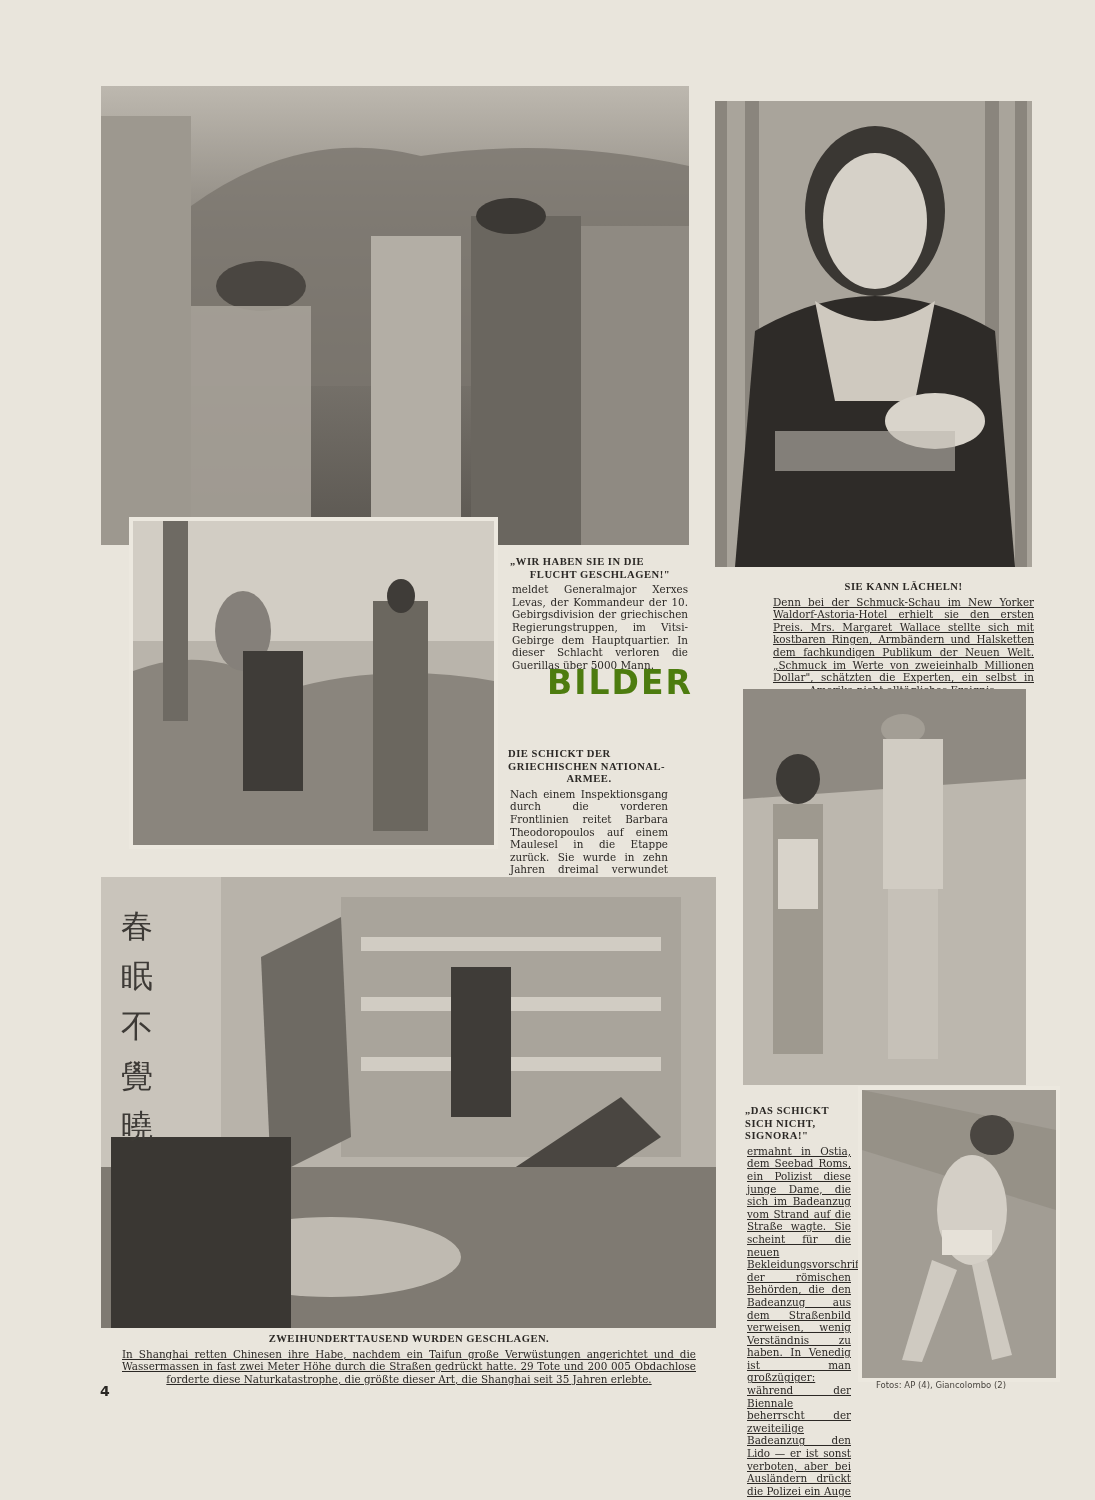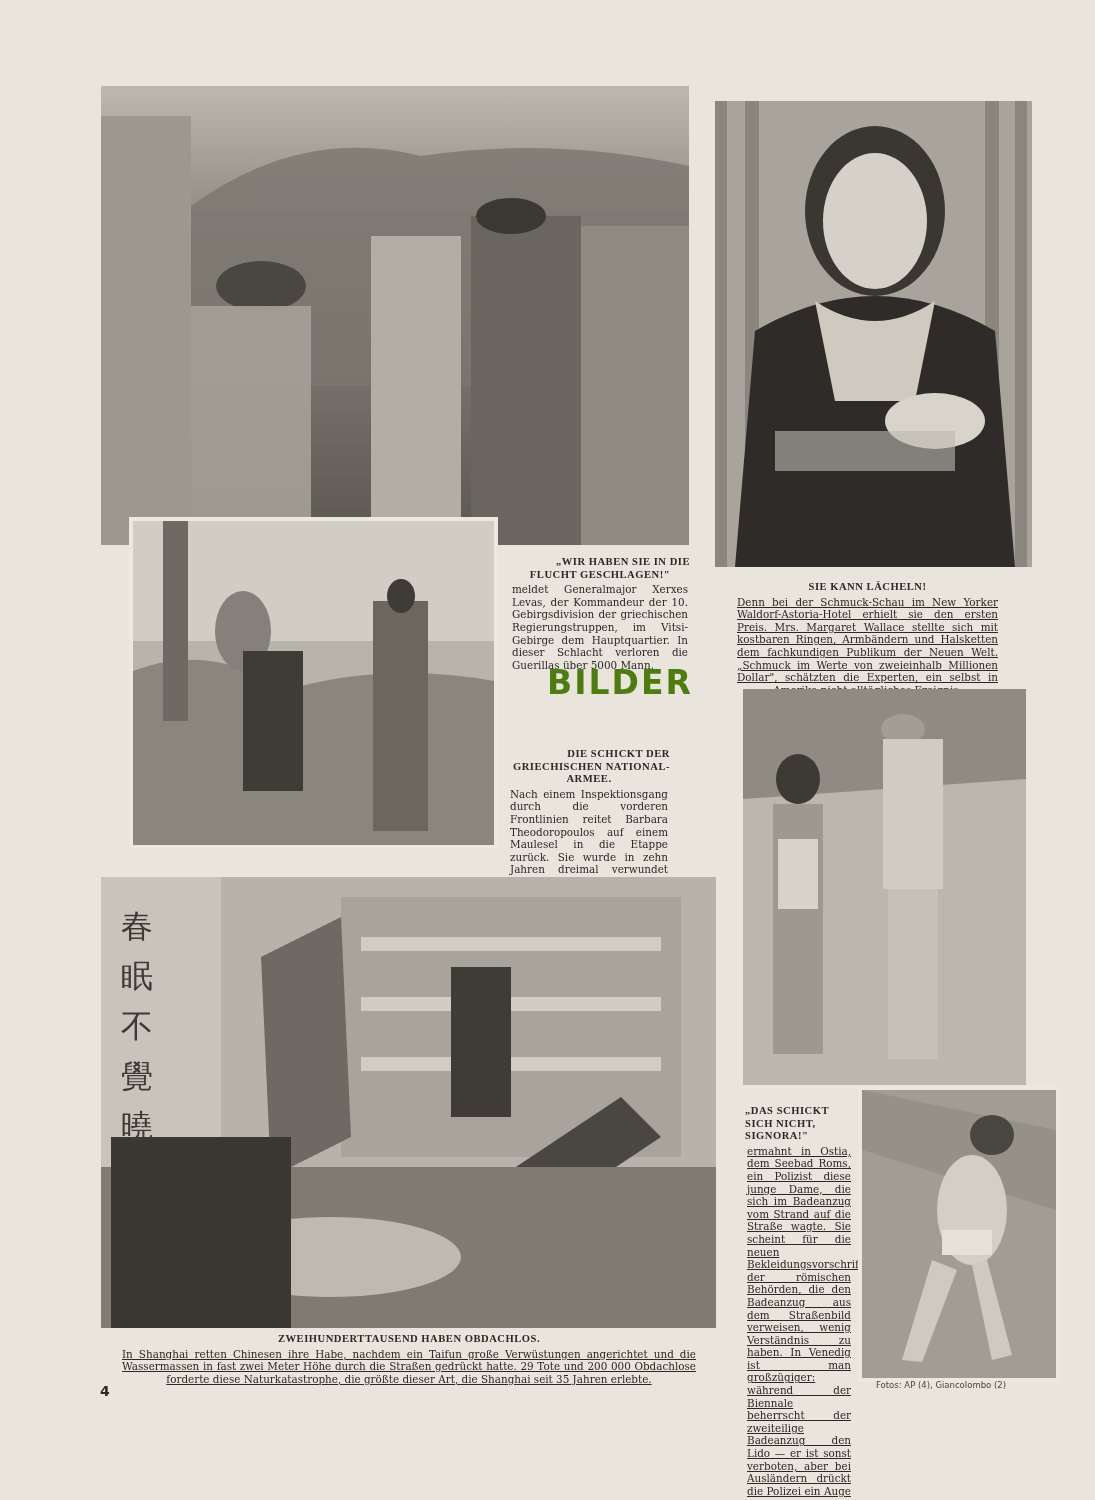--- a/index.html
+++ b/index.html
@@ -11,21 +11,21 @@
   }
   .photo { position: absolute; overflow: hidden; }
   .photo svg { display: block; width: 100%; height: 100%; }
   .bordered { box-shadow: 0 0 0 4px #ece8df; }
   .caption {
     position: absolute; font-size: 10.4px; line-height: 12.6px;
     text-align: justify; text-align-last: left; color: #2b2825;
   }
   .caption .head {
     font-family: "Liberation Serif", serif; font-weight: bold;
-    letter-spacing: 0.5px; text-align: right; text-align-last: center;
+    letter-spacing: 0.5px; text-align: left; text-align-last: center;
     display: block; font-size: 10.6px; line-height: 12.6px;
   }
   .caption .centerlast { text-align-last: center; text-decoration: underline; }
   .caption p { margin: 2px; }
   .title {
     position: absolute; left: 530px; top: 665px; width: 180px;
     font-family: "DejaVu Sans", sans-serif; font-weight: bold;
     font-size: 33px; line-height: 36px; letter-spacing: 2px; color: #4d7c0f;
     text-align: center;
   }
@@ -91,21 +91,21 @@
       </g>
     <ellipse cx="160" cy="110" rx="70" ry="85" fill="#3a3733"></ellipse>
     <ellipse cx="160" cy="120" rx="52" ry="68" fill="#d6d1c8"></ellipse>
     <path d="M40 230 Q160 160 280 230 L300 466 L20 466 Z" fill="#2e2b28"></path>
     <path d="M100 200 Q160 240 220 200 L200 300 L120 300 Z" fill="#cfc9bf"></path>
     <ellipse cx="220" cy="320" rx="50" ry="28" fill="#d9d4cb"></ellipse>
     <rect x="60" y="330" width="180" height="40" fill="#bdb8af" opacity="0.6"></rect>
   </svg>
 </div>
 
-<div class="caption" style="left:735px; top:581px; width:265px;">
+<div class="caption" style="left:771px; top:581px; width:265px;">
   <span class="head">SIE KANN LÄCHELN!</span>
   <p class="centerlast">Denn bei der Schmuck-Schau im New Yorker Waldorf-Astoria-Hotel erhielt sie den ersten Preis. Mrs. Margaret Wallace stellte sich mit kostbaren Ringen, Armbändern und Halsketten dem fachkundigen Publikum der Neuen Welt. „Schmuck im Werte von zweieinhalb Millionen Dollar", schätzten die Experten, ein selbst in Amerika nicht alltägliches Ereignis.</p>
 </div>
 
 <div class="title">
   <div>BILDER</div>
 </div>
 
 <div class="caption" style="left:508px; top:748px; width:162px;">
   <span class="head">DIE SCHICKT DER GRIECHISCHEN NATIONAL-ARMEE.</span>
@@ -146,22 +146,22 @@
         <text x="20" y="60" font-size="32">春</text>
         <text x="20" y="110" font-size="32">眠</text>
         <text x="20" y="160" font-size="32">不</text>
         <text x="20" y="210" font-size="32">覺</text>
         <text x="20" y="260" font-size="32">曉</text>
       </g>
   </svg>
 </div>
 
 <div class="caption" style="left:120px; top:1333px; width:578px;">
-  <span class="head">ZWEIHUNDERTTAUSEND HABEN OBDACHLOS.</span>
-  <p class="centerlast">In Shanghai retten Chinesen ihre Habe, nachdem ein Taifun große Verwüstungen angerichtet und die Wassermassen in fast zwei Meter Höhe durch die Straßen gedrückt hatte. 29 Tote und 200 000 Obdachlose forderte diese Naturkatastrophe, die größte dieser Art, die Shanghai seit 35 Jahren erlebte.</p>
+  <span class="head">ZWEIHUNDERTTAUSEND WURDEN GESCHLAGEN.</span>
+  <p class="centerlast">In Shanghai retten Chinesen ihre Habe, nachdem ein Taifun große Verwüstungen angerichtet und die Wassermassen in fast zwei Meter Höhe durch die Straßen gedrückt hatte. 29 Tote und 200 005 Obdachlose forderte diese Naturkatastrophe, die größte dieser Art, die Shanghai seit 35 Jahren erlebte.</p>
 </div>
 
 <div class="caption" style="left:745px; top:1105px; width:108px;">
   <span class="head" style="text-align:left; text-align-last:left;">„DAS SCHICKT SICH NICHT, SIGNORA!"</span>
   <p class="centerlast">ermahnt in Ostia, dem Seebad Roms, ein Polizist diese junge Dame, die sich im Badeanzug vom Strand auf die Straße wagte. Sie scheint für die neuen Bekleidungsvorschriften der römischen Behörden, die den Badeanzug aus dem Straßenbild verweisen, wenig Verständnis zu haben. In Venedig ist man großzügiger: während der Biennale beherrscht der zweiteilige Badeanzug den Lido — er ist sonst verboten, aber bei Ausländern drückt die Polizei ein Auge zu.</p>
 </div>
 
 <div class="photo bordered" style="left:862px; top:1090px; width:194px; height:288px;">
   <svg viewBox="0 0 194 288" preserveAspectRatio="none">
     <rect width="194" height="288" fill="#a29d94"></rect>

